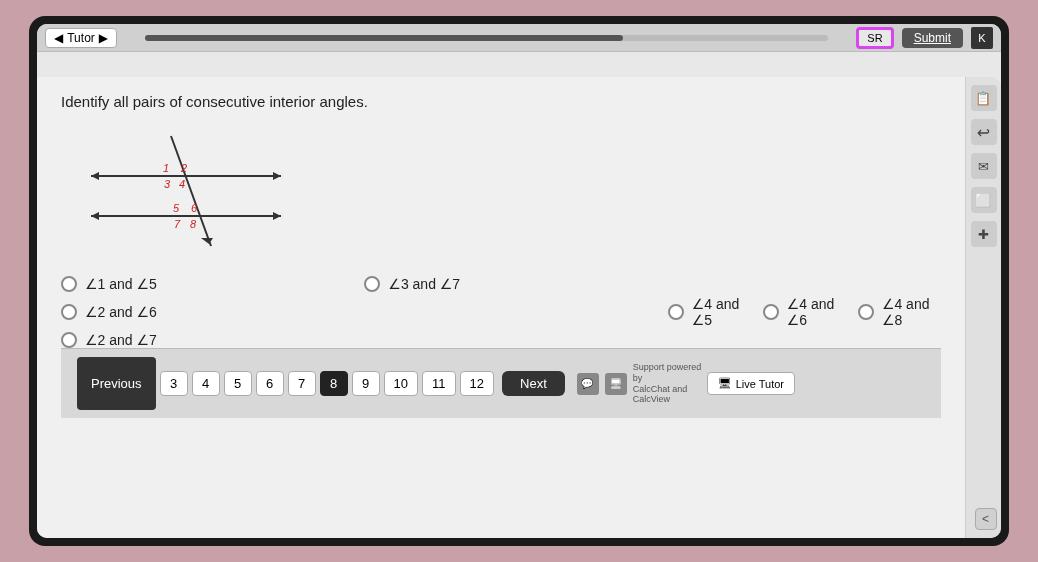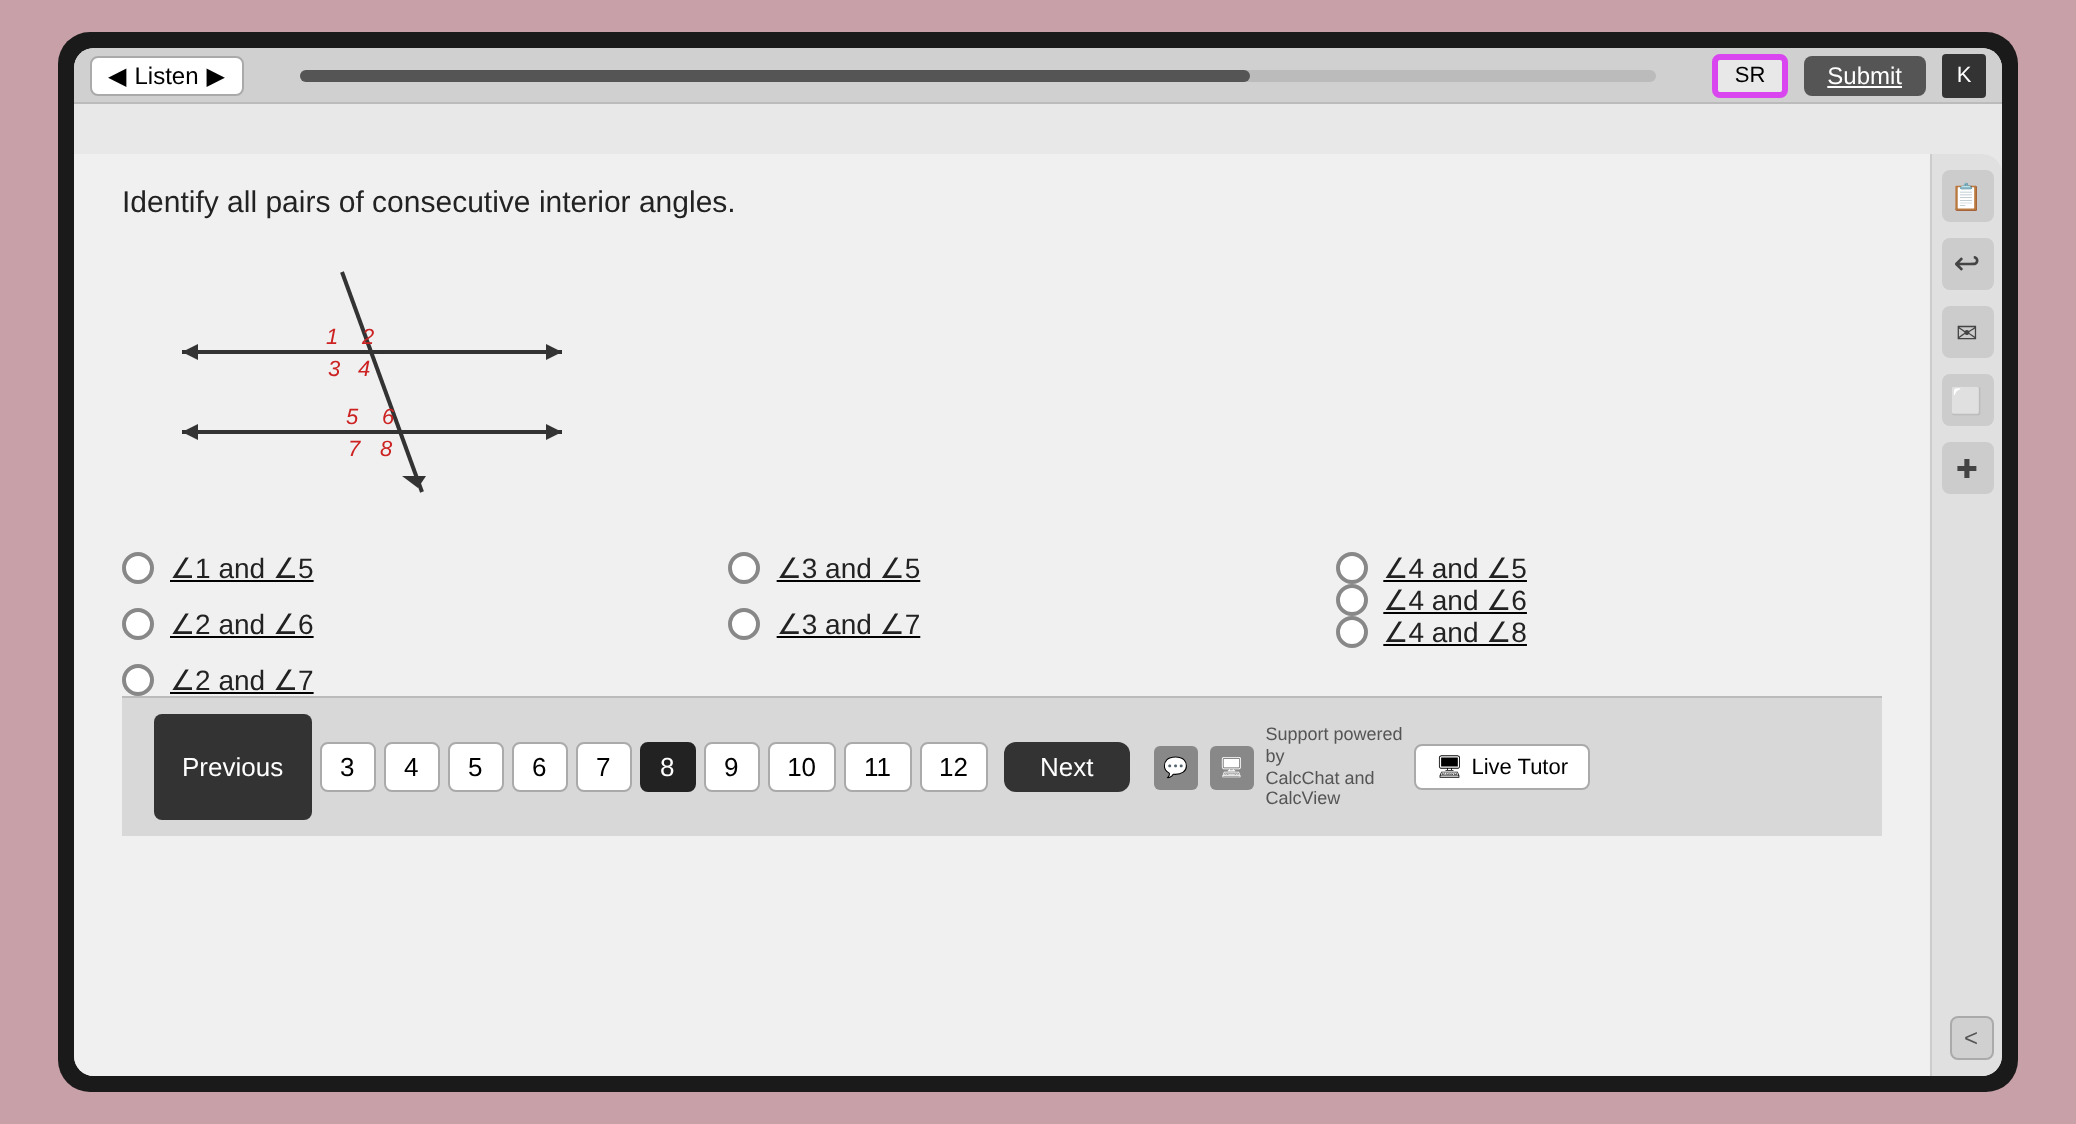--- a/index.html
+++ b/index.html
@@ -95,21 +95,20 @@
     }
     .diagram-svg {
       width: 220px;
       height: 130px;
     }
     .answers-grid {
       display: grid;
       grid-template-columns: 1fr 1fr 1fr;
       gap: 10px 30px;
       margin-top: 10px;
-      text-decoration: underline;
     }
     .answer-option {
       display: flex;
       align-items: center;
       gap: 8px;
       font-size: 14px;
       color: #222;
       cursor: pointer;
     }
     .radio-circle {
@@ -257,21 +256,21 @@
   </style>
 </head>
 <body>
 
 <div class="device-frame">
   <div class="main-content">
 
     <div class="top-bar">
       <button class="listen-btn">
         <span>◀</span>
-        <span>Listen</span>
+        <span>Tutor</span>
         <span>▶</span>
       </button>
       <div class="top-bar-progress">
         <div class="top-bar-progress-fill"></div>
       </div>
       <button class="top-right-btn">SR</button>
       <button class="submit-btn">Submit</button>
       <div class="corner-tab">K</div>
     </div>
 
@@ -319,29 +318,25 @@
             </label>
             <label class="answer-option">
               <div class="radio-circle"></div>
               <span class="angle-text">∠2 and ∠7</span>
             </label>
           </div>
 
           <div style="display:flex;flex-direction:column;gap:12px;">
             <label class="answer-option">
               <div class="radio-circle"></div>
-              <span class="angle-text">∠3 and ∠5</span>
-            </label>
-            <label class="answer-option">
-              <div class="radio-circle"></div>
               <span class="angle-text">∠3 and ∠7</span>
             </label>
           </div>
 
-          <div style="display:flex;flex-direction:column;gap:0;">
+          <div style="display:flex;flex-direction:row;gap:12px;">
             <label class="answer-option">
               <div class="radio-circle"></div>
               <span class="angle-text">∠4 and ∠5</span>
             </label>
             <label class="answer-option">
               <div class="radio-circle"></div>
               <span class="angle-text">∠4 and ∠6</span>
             </label>
             <label class="answer-option">
               <div class="radio-circle"></div>

